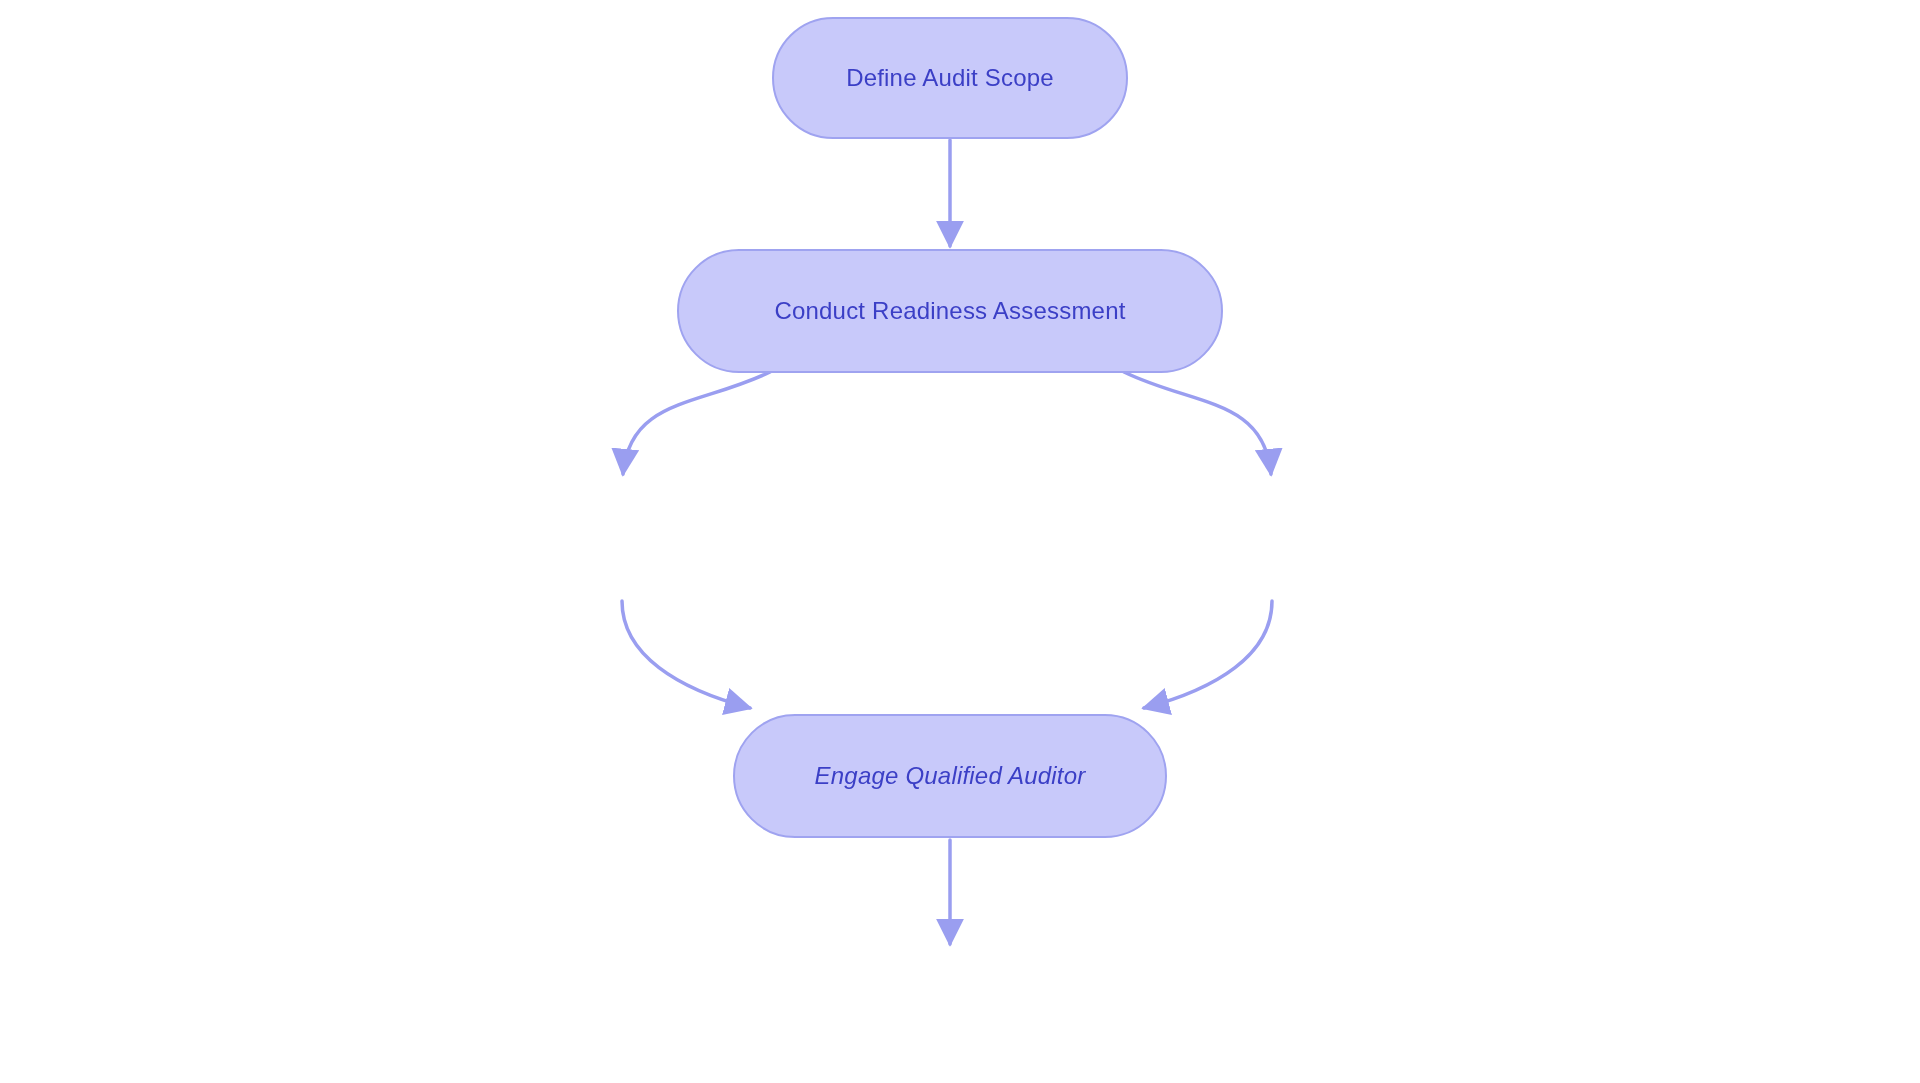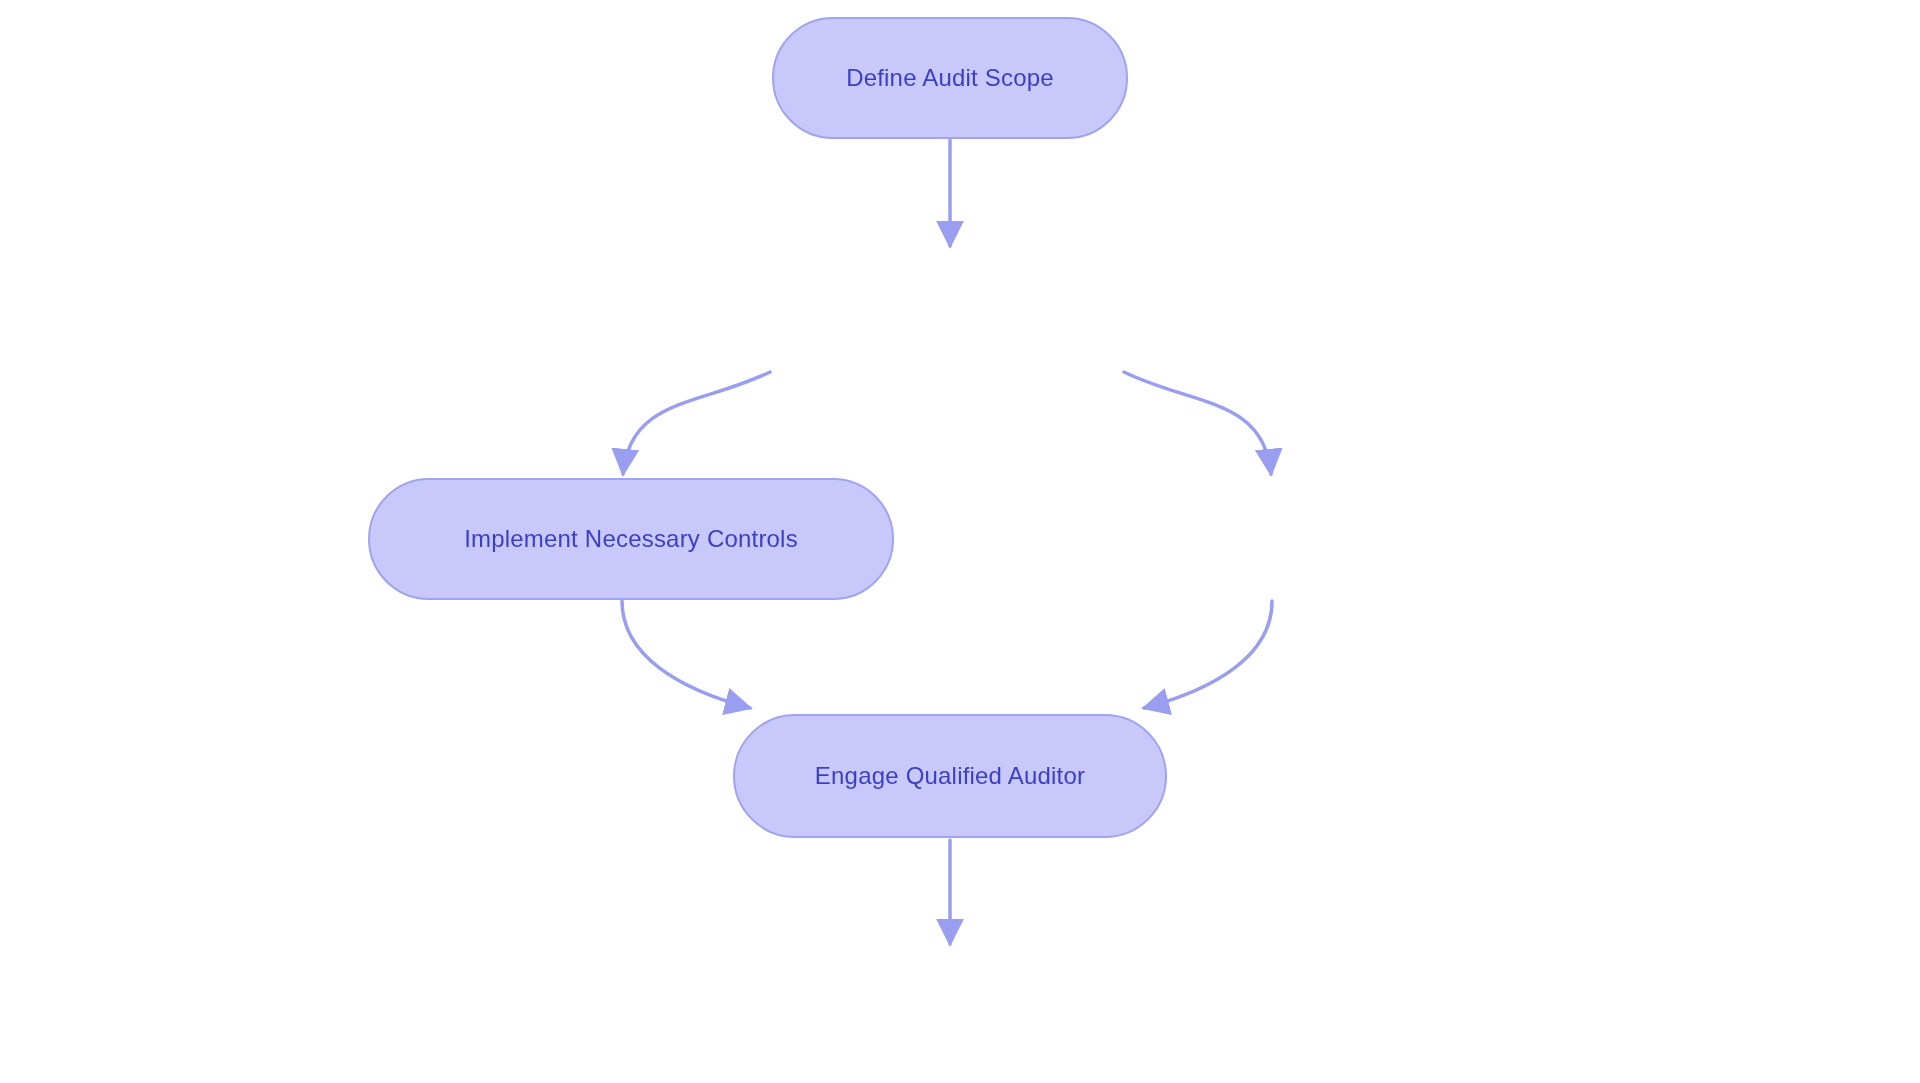--- a/index.html
+++ b/index.html
@@ -65,19 +65,19 @@
       <path d="M 770 372 C 700 406, 630 398, 623 474" fill="none" stroke="#9a9ef0" stroke-width="3.5" stroke-linecap="round" marker-end="url(#arrowhead)"></path>
       <path d="M 1124 372 C 1194 406, 1264 398, 1271 474" fill="none" stroke="#9a9ef0" stroke-width="3.5" stroke-linecap="round" marker-end="url(#arrowhead)"></path>
       <path d="M 622 601 C 622 655, 678 689, 750 708" fill="none" stroke="#9a9ef0" stroke-width="3.5" stroke-linecap="round" marker-end="url(#arrowhead)"></path>
       <path d="M 1272 601 C 1272 655, 1216 689, 1144 708" fill="none" stroke="#9a9ef0" stroke-width="3.5" stroke-linecap="round" marker-end="url(#arrowhead)"></path>
       <path d="M 950 840 L 950 944" fill="none" stroke="#9a9ef0" stroke-width="3.5" stroke-linecap="round" marker-end="url(#arrowhead)"></path>
     </svg>
 
 <div class="node" style="left: 772px; top: 17px; width: 356px; height: 122px;">
       <span class="node-label">Define Audit Scope</span>
     </div>
-    <div class="node" style="left: 368px; top: 478px; width: 526px; height: 122px;">
-      <span class="node-label">Implement Necessary Controls</span>
+    <div class="node" style="left: 677px; top: 249px; width: 546px; height: 124px;">
+      <span class="node-label">Conduct Readiness Assessment</span>
     </div>
-    <div class="node" style="left: 733px; top: 714px; width: 434px; height: 124px;">
+    <div class="node" style="left: 733px; top: 714px; width: 434px; height: 124px; font-style: italic;">
       <span class="node-label">Engage Qualified Auditor</span>
     </div>
   </div>
 
 </body></html>

